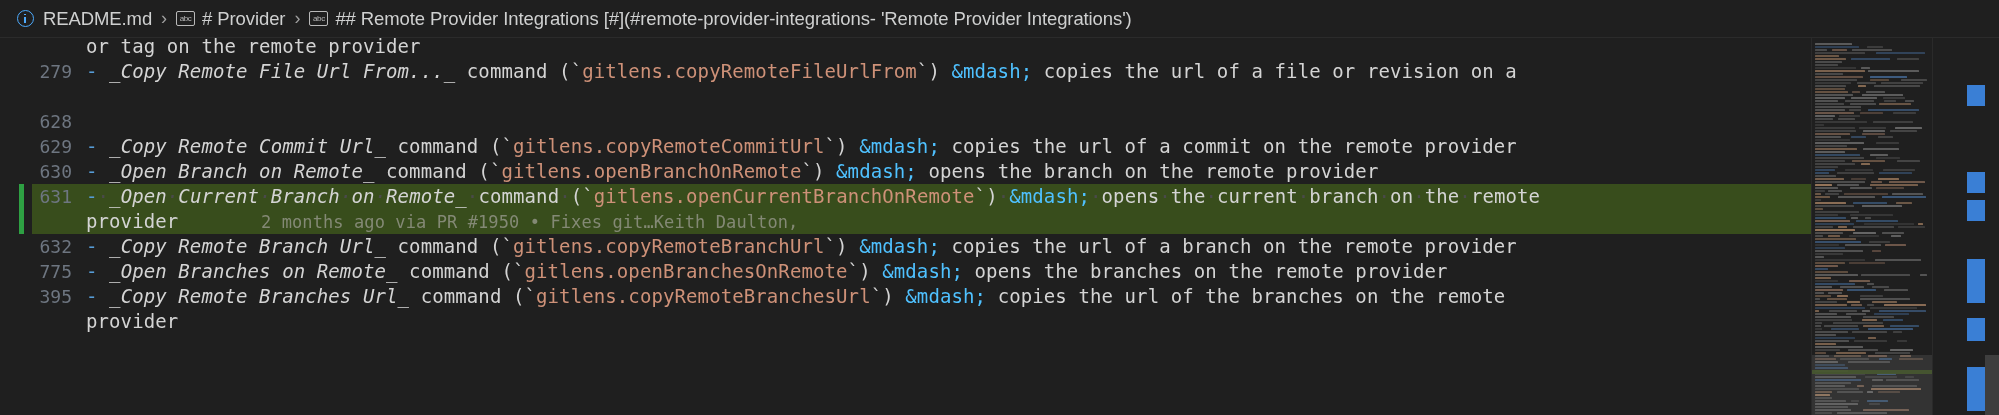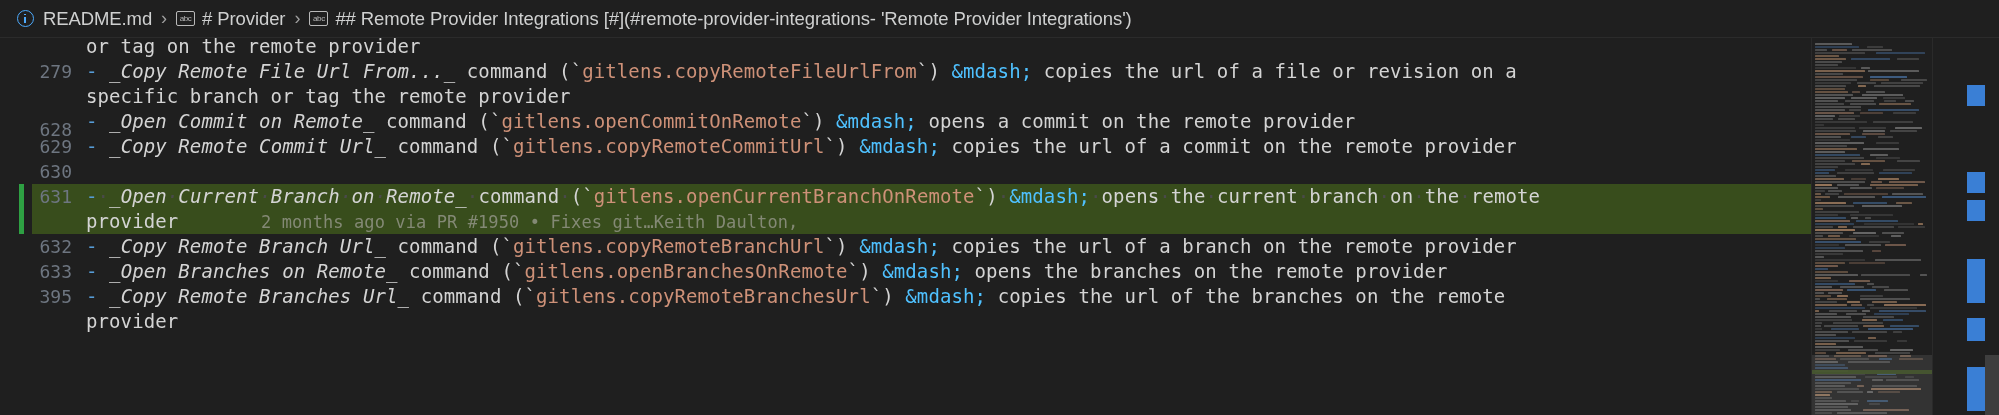--- a/index.html
+++ b/index.html
@@ -200,36 +200,35 @@
       </span>
     <span class="bc-text">## Remote Provider Integrations [#](#remote-provider-integrations- 'Remote Provider Integrations')</span>
   </div>
 </div>
 <div id="editor-top-border"></div>
 
 <div id="editor">
 
   <div id="gutter">
       <div class="ln" style="top: 22px;">279</div>
-      <div class="ln" style="top: 80px; text-align: center;">628</div>
+      <div class="ln" style="top: 72px; text-align: center;">628</div>
       <div class="ln" style="top: 97px;">629</div>
       <div class="ln" style="top: 122px;">630</div>
       <div class="ln" style="top: 147px;">631</div>
       <div class="ln" style="top: 197px;">632</div>
-      <div class="ln" style="top: 222px;">633</div>
+      <div class="ln" style="top: 222px;">775</div>
       <div class="ln" style="top: 247px;">395</div>
       <div class="gutter-change" style="top: 147px; height: 50px;"></div>
       <div style="position: absolute; left: 32px; right: 0px; background: rgb(56, 77, 28); z-index: -1; top: 147px; height: 50px;"></div>
     </div>
   <div id="code">
       <div class="row" style="top: -3px;"><span class="t-plain">or tag on the remote provider</span></div>
       <div class="row" style="top: 22px;"><span class="t-bullet">-</span><span class="t-plain"> </span><span class="t-em">_Copy Remote File Url From..._</span><span class="t-plain"> command (`</span><span class="t-code">gitlens.copyRemoteFileUrlFrom</span><span class="t-plain">`) </span><span class="t-entity">&amp;mdash;</span><span class="t-plain"> copies the url of a file or revision on a</span></div>
-      <div class="row" style="top: 47px;"><span class="t-plain">specific branch or tag the remote provider</span></div>
-      <div class="row" style="top: 72px;"><span class="t-bullet">-</span><span class="t-plain"> </span><span class="t-em">_Open Commit on Remote_</span><span class="t-plain"> command (`</span><span class="t-code">gitlens.openCommitOnRemote</span><span class="t-plain">`) </span><span class="t-entity">&amp;mdash;</span><span class="t-plain"> opens a commit on the remote provider</span></div>
       <div class="row" style="top: 97px;"><span class="t-bullet">-</span><span class="t-plain"> </span><span class="t-em">_Copy Remote Commit Url_</span><span class="t-plain"> command (`</span><span class="t-code">gitlens.copyRemoteCommitUrl</span><span class="t-plain">`) </span><span class="t-entity">&amp;mdash;</span><span class="t-plain"> copies the url of a commit on the remote provider</span></div>
+      <div class="row" style="top: 122px;"><span class="t-bullet">-</span><span class="t-plain"> </span><span class="t-em">_Open Branch on Remote_</span><span class="t-plain"> command (`</span><span class="t-code">gitlens.openBranchOnRemote</span><span class="t-plain">`) </span><span class="t-entity">&amp;mdash;</span><span class="t-plain"> opens the branch on the remote provider</span></div>
       <div class="row row-hl" style="top: 147px;"><span class="t-bullet">-</span><span class="t-plain"><span class="ws">·</span></span><span class="t-em">_Open<span class="ws">·</span>Current<span class="ws">·</span>Branch<span class="ws">·</span>on<span class="ws">·</span>Remote_</span><span class="t-plain"><span class="ws">·</span>command<span class="ws">·</span>(`</span><span class="t-code">gitlens.openCurrentBranchOnRemote</span><span class="t-plain">`)<span class="ws">·</span></span><span class="t-entity">&amp;mdash;</span><span class="t-plain"><span class="ws">·</span>opens<span class="ws">·</span>the<span class="ws">·</span>current<span class="ws">·</span>branch<span class="ws">·</span>on<span class="ws">·</span>the<span class="ws">·</span>remote</span></div>
       <div class="row row-hl" style="top: 172px;"><span class="t-plain">provider</span><span class="blame">        </span><span class="blame">2 months ago via PR #1950 • Fixes git…Keith Daulton,</span></div>
       <div class="row" style="top: 197px;"><span class="t-bullet">-</span><span class="t-plain"> </span><span class="t-em">_Copy Remote Branch Url_</span><span class="t-plain"> command (`</span><span class="t-code">gitlens.copyRemoteBranchUrl</span><span class="t-plain">`) </span><span class="t-entity">&amp;mdash;</span><span class="t-plain"> copies the url of a branch on the remote provider</span></div>
       <div class="row" style="top: 222px;"><span class="t-bullet">-</span><span class="t-plain"> </span><span class="t-em">_Open Branches on Remote_</span><span class="t-plain"> command (`</span><span class="t-code">gitlens.openBranchesOnRemote</span><span class="t-plain">`) </span><span class="t-entity">&amp;mdash;</span><span class="t-plain"> opens the branches on the remote provider</span></div>
       <div class="row" style="top: 247px;"><span class="t-bullet">-</span><span class="t-plain"> </span><span class="t-em">_Copy Remote Branches Url_</span><span class="t-plain"> command (`</span><span class="t-code">gitlens.copyRemoteBranchesUrl</span><span class="t-plain">`) </span><span class="t-entity">&amp;mdash;</span><span class="t-plain"> copies the url of the branches on the remote</span></div>
       <div class="row" style="top: 272px;"><span class="t-plain">provider</span></div>
     </div>
 
   <div id="minimap-border"></div>
   <div id="minimap">

